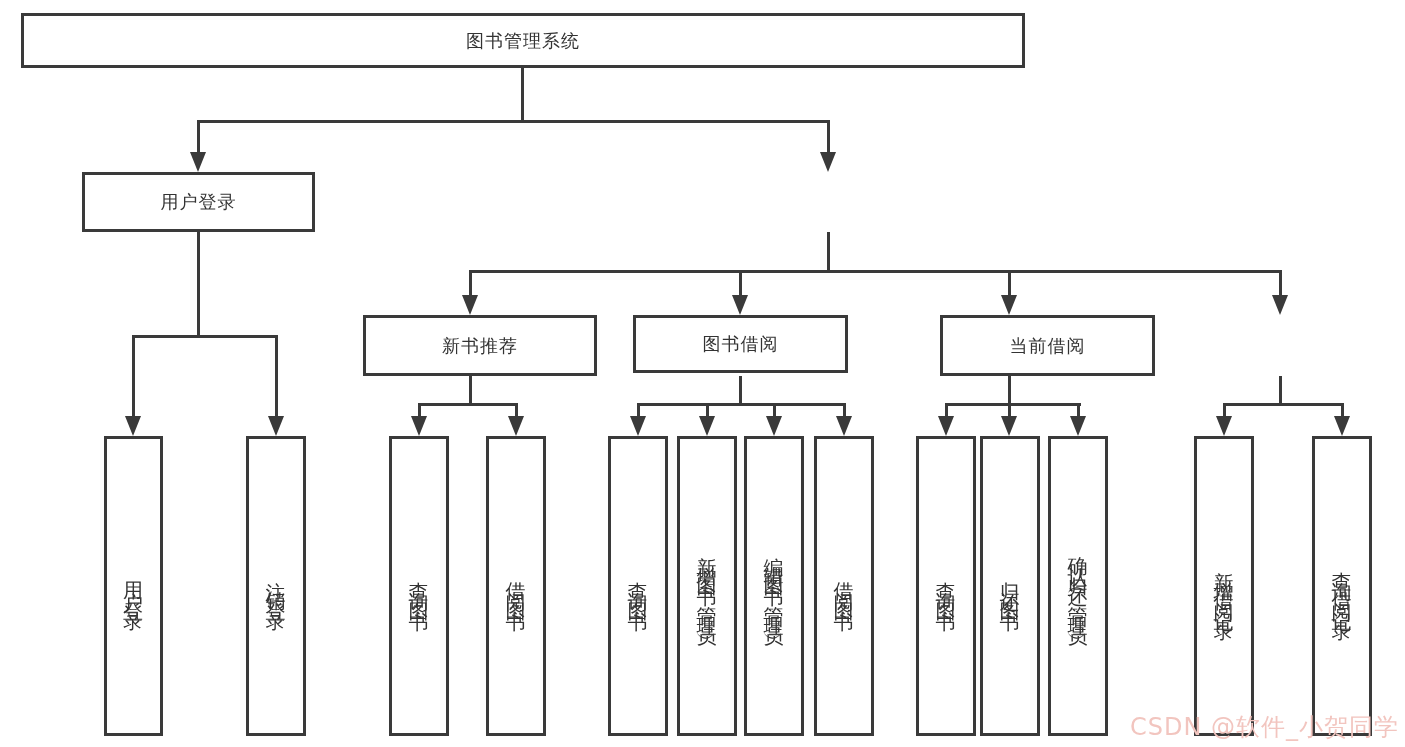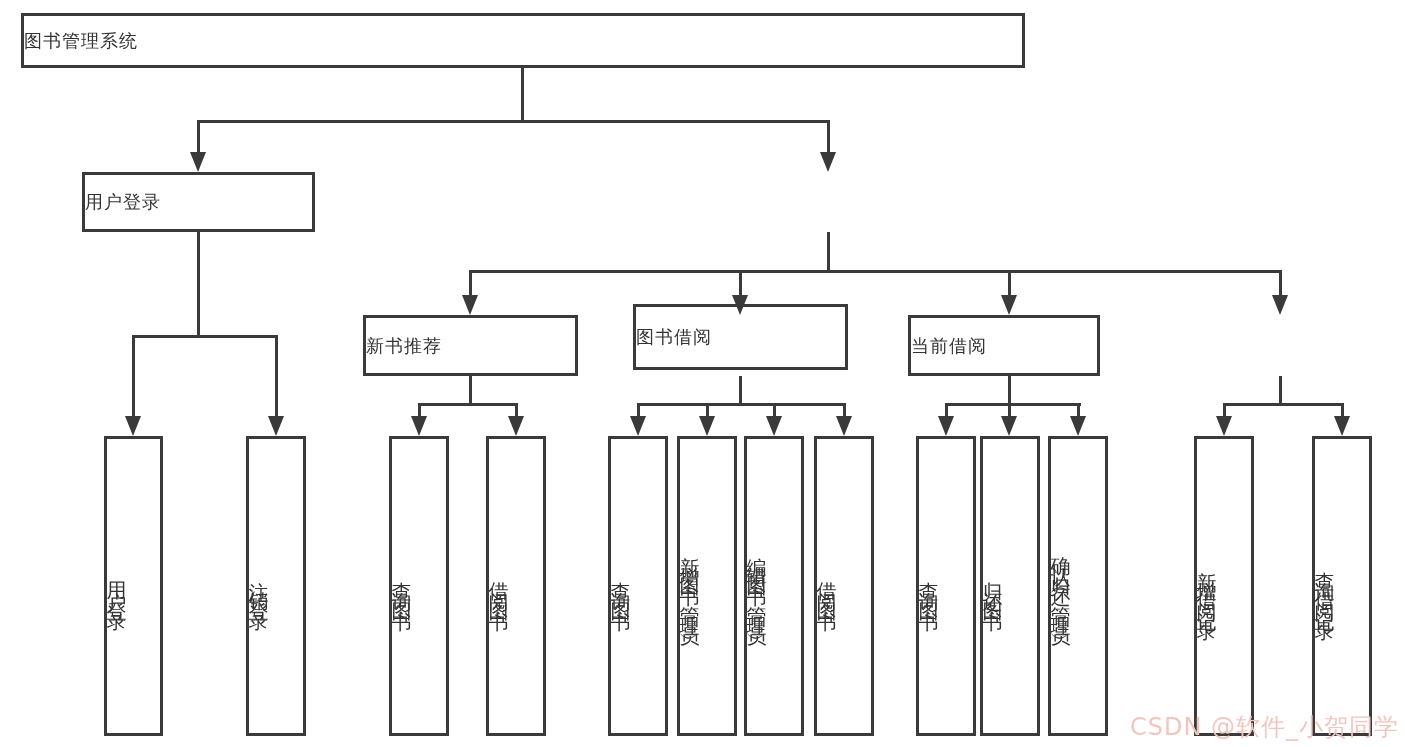--- a/index.html
+++ b/index.html
@@ -18,20 +18,21 @@
     font-family: "DejaVu Sans", "Liberation Sans", sans-serif;
     color: var(--text);
   }
   .box {
     position: absolute;
     box-sizing: border-box;
     border: 3px solid var(--line);
     background: #fff;
     display: flex;
     align-items: center;
+    justify-content: center;
     font-size: 18px;
     letter-spacing: 1px;
     color: var(--text);
   }
   .leaf span {
     writing-mode: vertical-rl;
     text-orientation: mixed;
     font-size: 20px;
     letter-spacing: 10px;
     line-height: 1;
@@ -62,27 +63,27 @@
 <div class="stage">
 
   <div class="box" style="left:21px;top:13px;width:1004px;height:55px">
     <span>图书管理系统</span>
   </div>
 
   <div class="box" style="left:82px;top:172px;width:233px;height:60px">
     <span>用户登录</span>
   </div>
 
-  <div class="box" style="left:363px;top:315px;width:215px;height:61px">
+  <div class="box" style="left:363px;top:315px;width:234px;height:61px">
     <span>新书推荐</span>
   </div>
-  <div class="box" style="left:633px;top:304px;width:215px;height:66px">
+  <div class="box" style="left:633px;top:315px;width:215px;height:58px">
     <span>图书借阅</span>
   </div>
-  <div class="box" style="left:908px;top:315px;width:192px;height:61px">
+  <div class="box" style="left:940px;top:315px;width:215px;height:61px">
     <span>当前借阅</span>
   </div>
 
   <div class="box leaf" style="left:104px;top:436px;width:59px;height:300px">
     <span>用户登录</span>
   </div>
   <div class="box leaf" style="left:246px;top:436px;width:60px;height:300px">
     <span>注销登录</span>
   </div>
 

